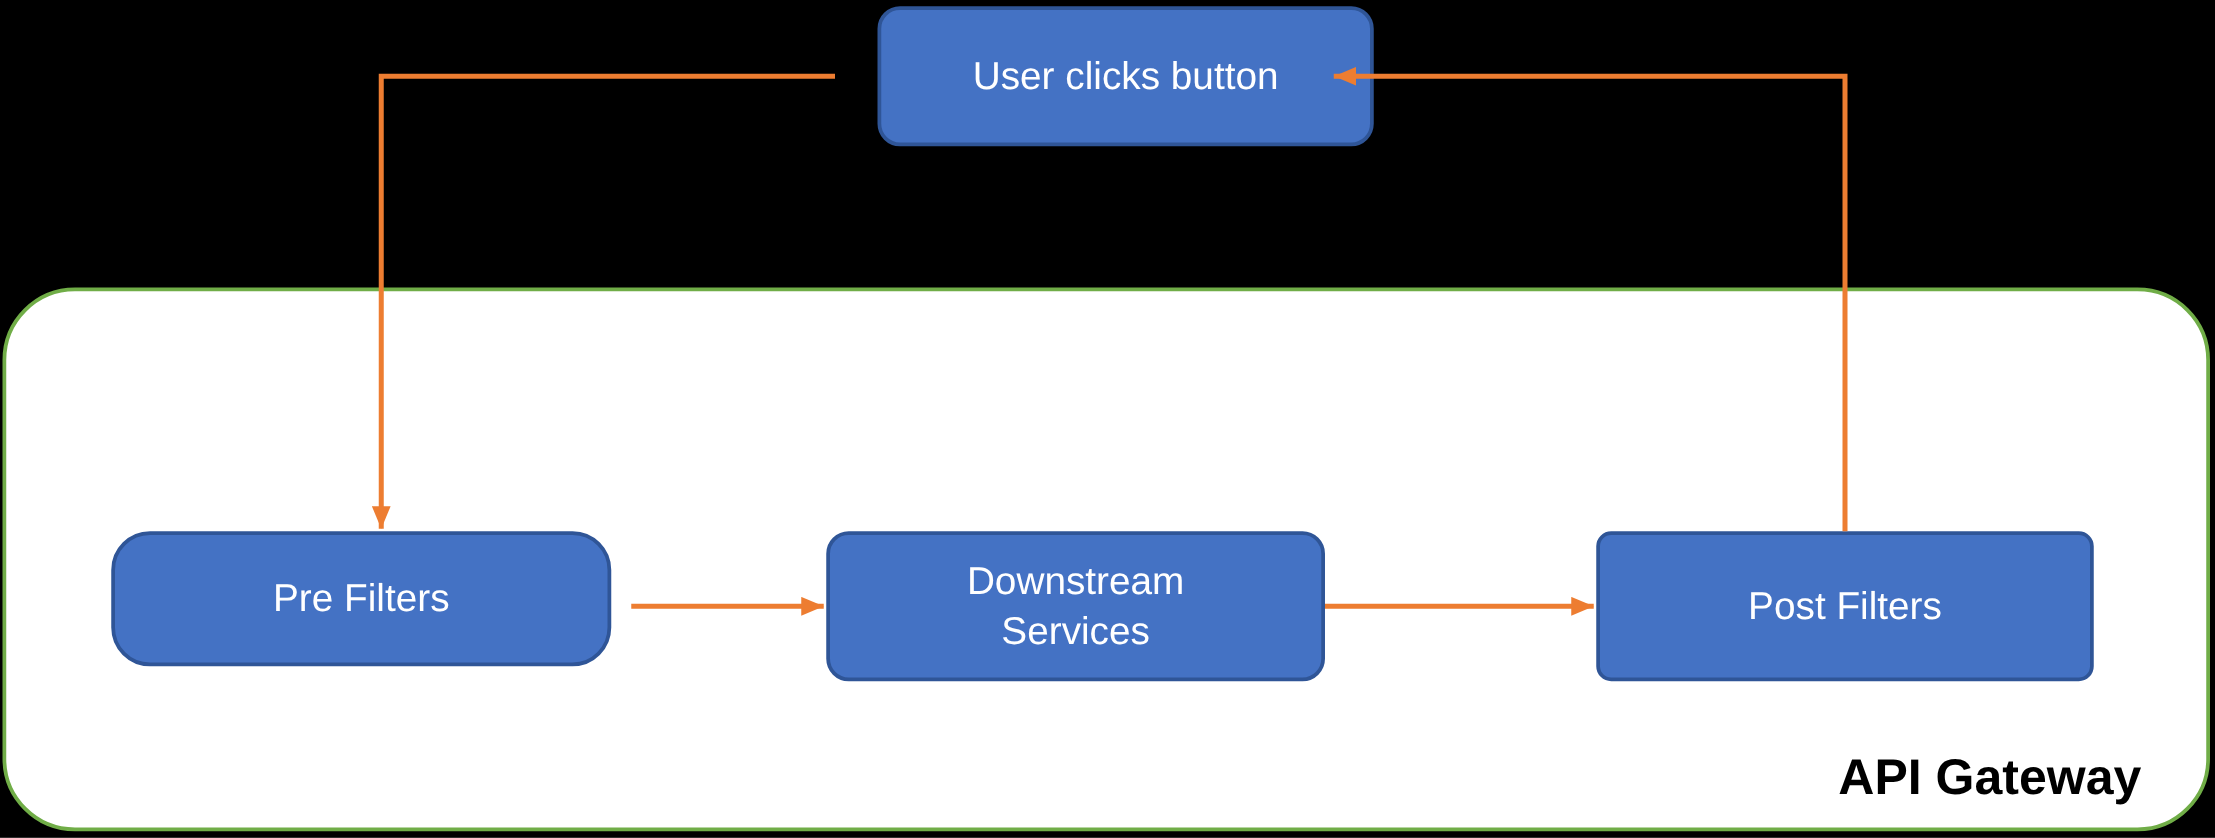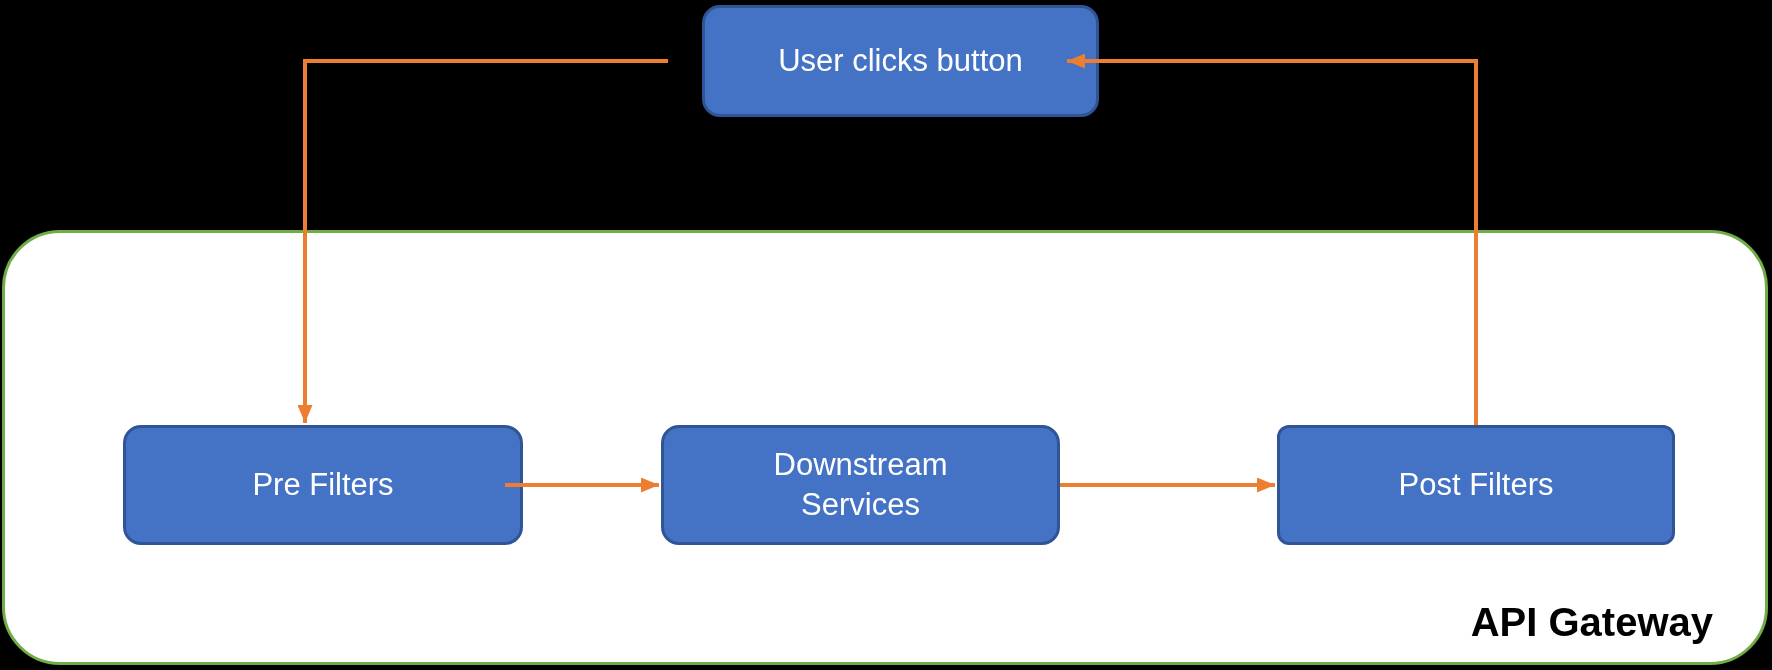--- a/index.html
+++ b/index.html
@@ -46,21 +46,21 @@
     border: 3px solid var(--node-border, #2F5597);
     border-radius: 18px;
     color: var(--node-text, #ffffff);
     font-size: 31px;
     line-height: 1.3;
     text-align: center;
     z-index: 2;
   }
 
   .node--user       { left: 668px;  top: 5px;   width: 397px; height: 112px; margin-left: 34px; }
-  .node--pre        { left: 123px;  top: 425px; width: 400px; height: 120px; }
+  .node--pre        { left: 89px;  top: 425px; width: 400px; height: 108px; border-radius: 31px; }
   .node--downstream { left: 661px;  top: 425px; width: 399px; height: 120px; }
   .node--post       { left: 1277px; top: 425px; width: 398px; height: 120px; border-radius: 12px; }
 
   .node-label { display: inline-block; padding: 0 10px; }
   .node-label--narrow { max-width: 240px; }
 
   .arrows {
     position: absolute;
     left: 0; top: 0;
     width: 1772px;

